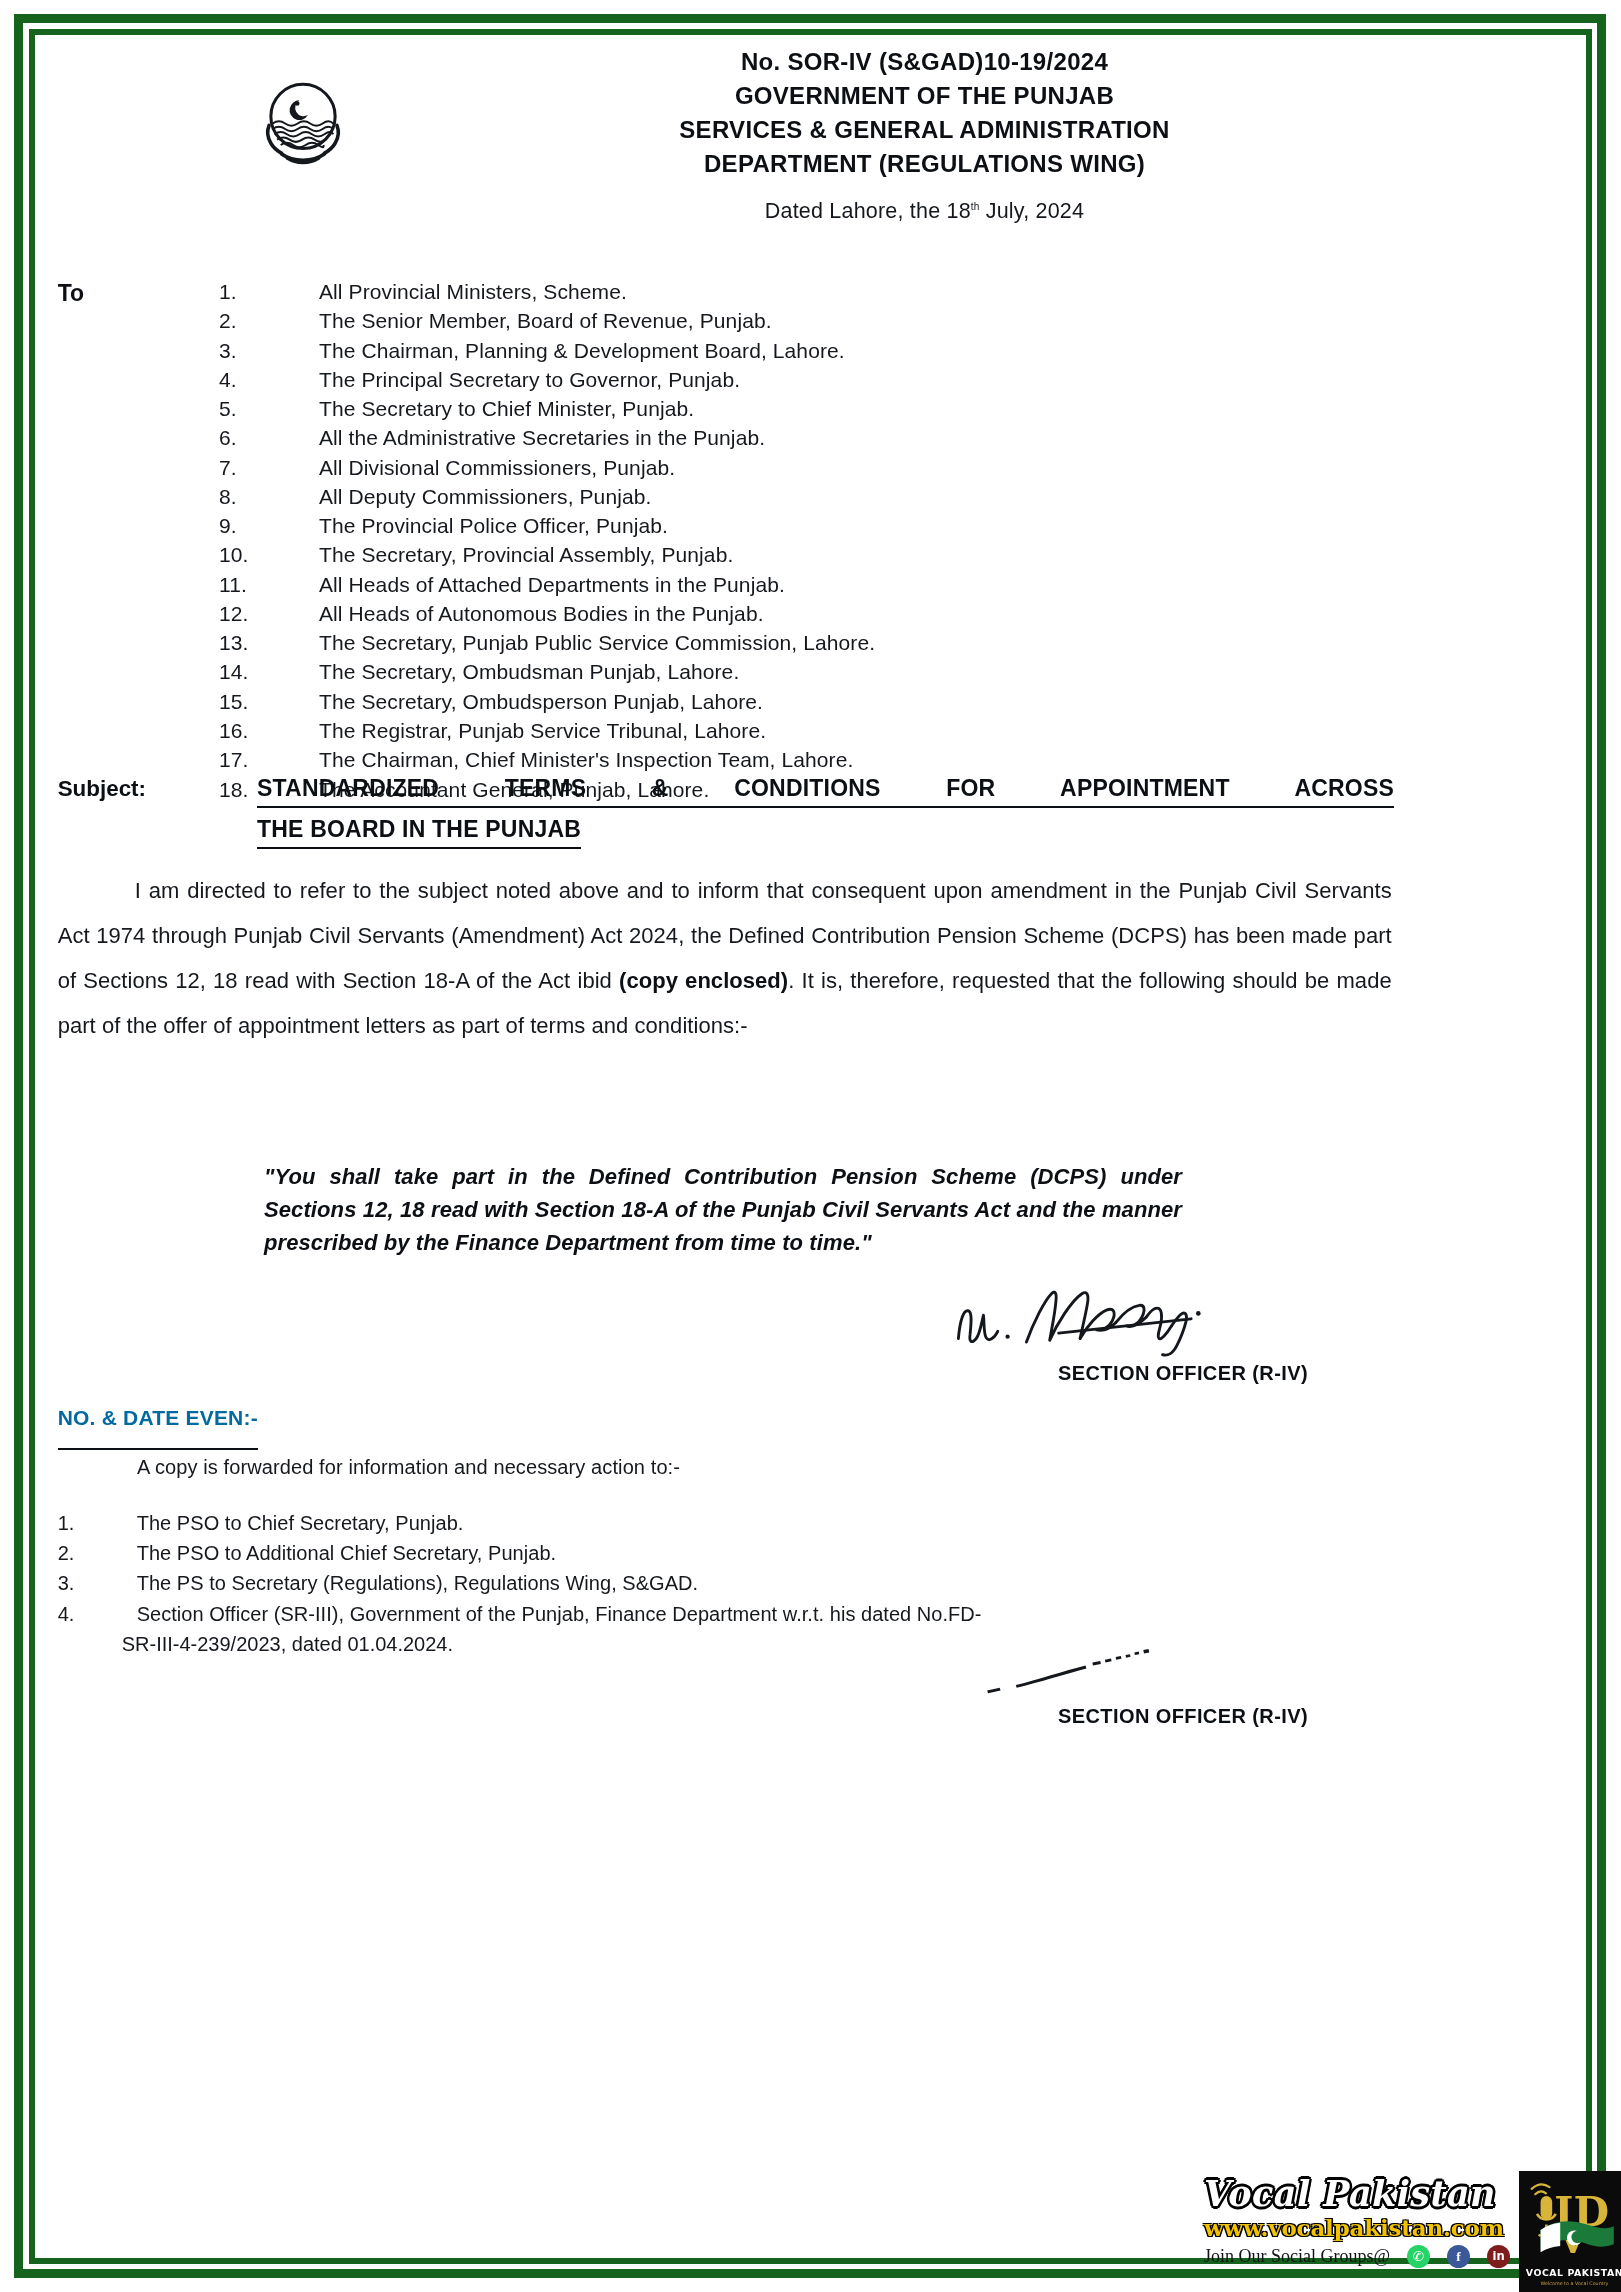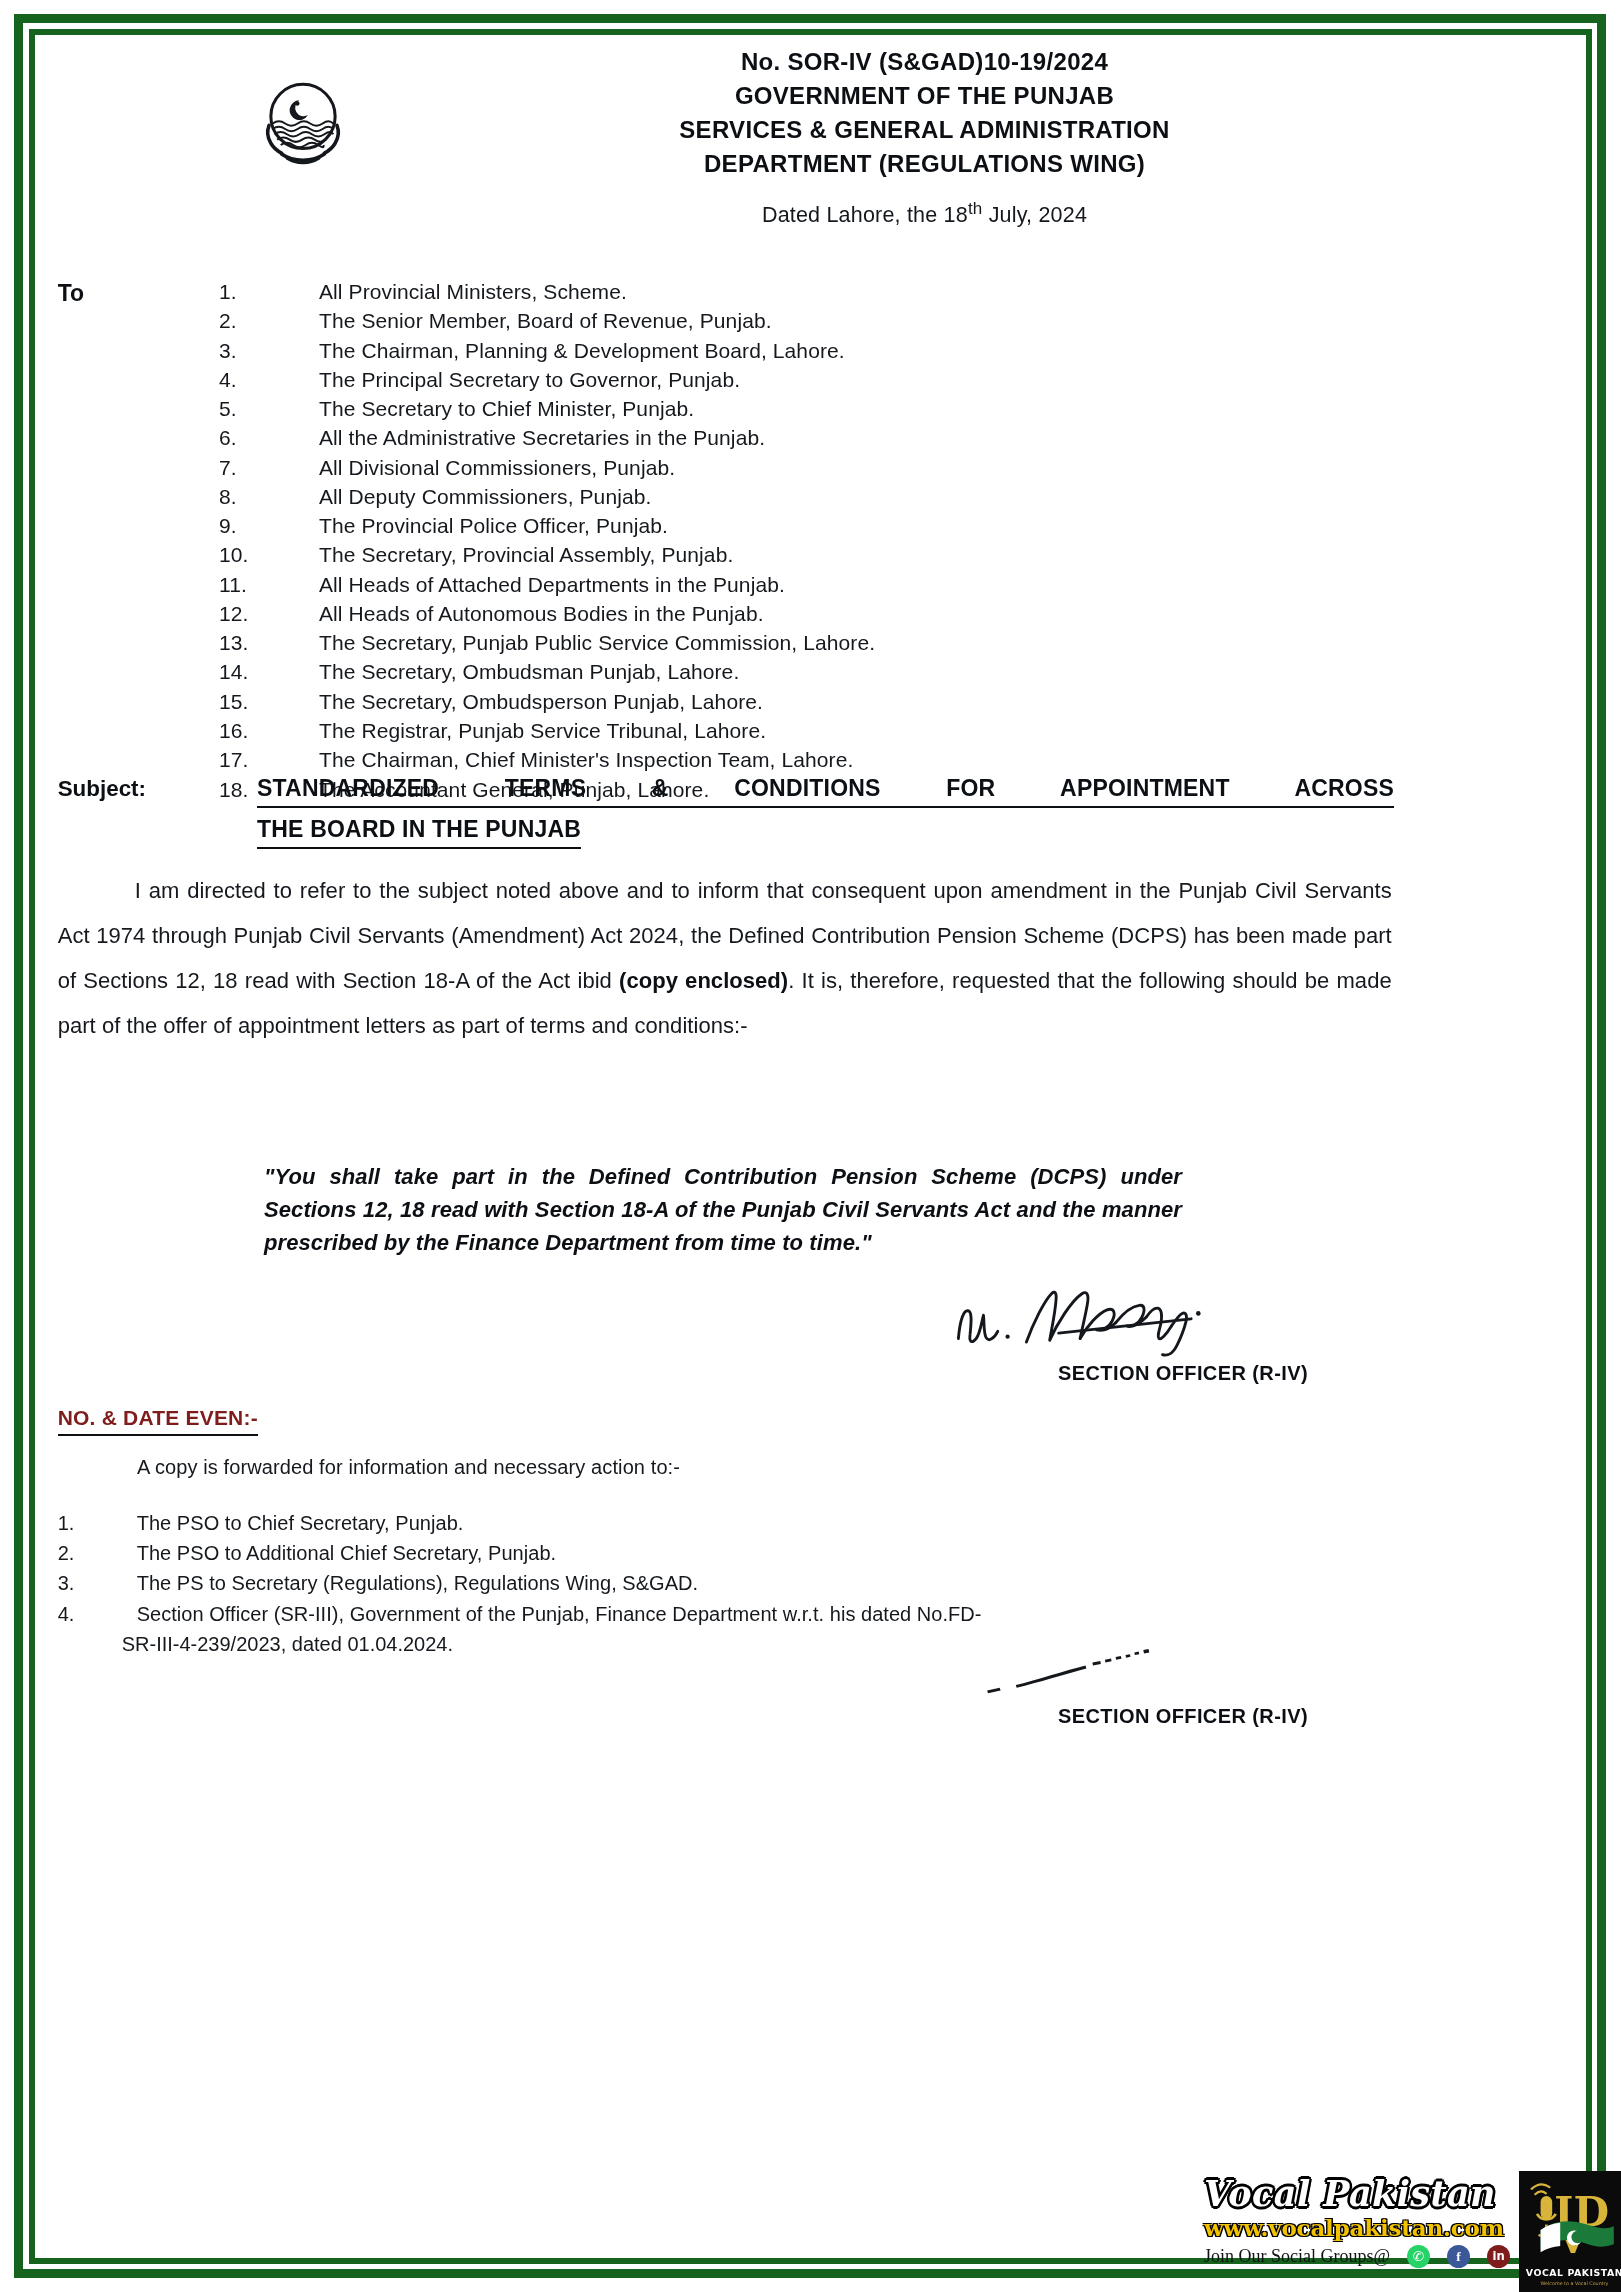--- a/index.html
+++ b/index.html
@@ -78,21 +78,21 @@
     color: #0c1014;
     white-space: nowrap;
   }
   .hdr-date {
     margin-top: 18px;
     font-size: 21.5px;
     font-weight: normal;
     color: #14181d;
     letter-spacing: 0.2px;
   }
-  .hdr-date sup { font-size: 17px; vertical-align: super; }
+  .hdr-date sup { font-size: 10px; vertical-align: super; }
 
   
   .to-label {
     position: absolute;
     left: 19.7px;
     top: 244px;
     font-size: 23px;
     font-weight: bold;
     color: #0c1014;
   }
@@ -206,23 +206,23 @@
     padding-left: 16px;
   }
 
   
   .date-even {
     position: absolute;
     left: 19.7px;
     top: 1370px;
     font-size: 21px;
     font-weight: bold;
-    color: #7f1d1d;
+    color: #0369a1;
     border-bottom: 2.2px solid #0c1014;
-    padding-bottom: 4px;
+    padding-bottom: 18px;
     letter-spacing: 0.2px;
   }
   .copy-line {
     position: absolute;
     left: 99px;
     top: 1420px;
     font-size: 20px;
     color: #15191e;
     letter-spacing: 0.1px;
   }

